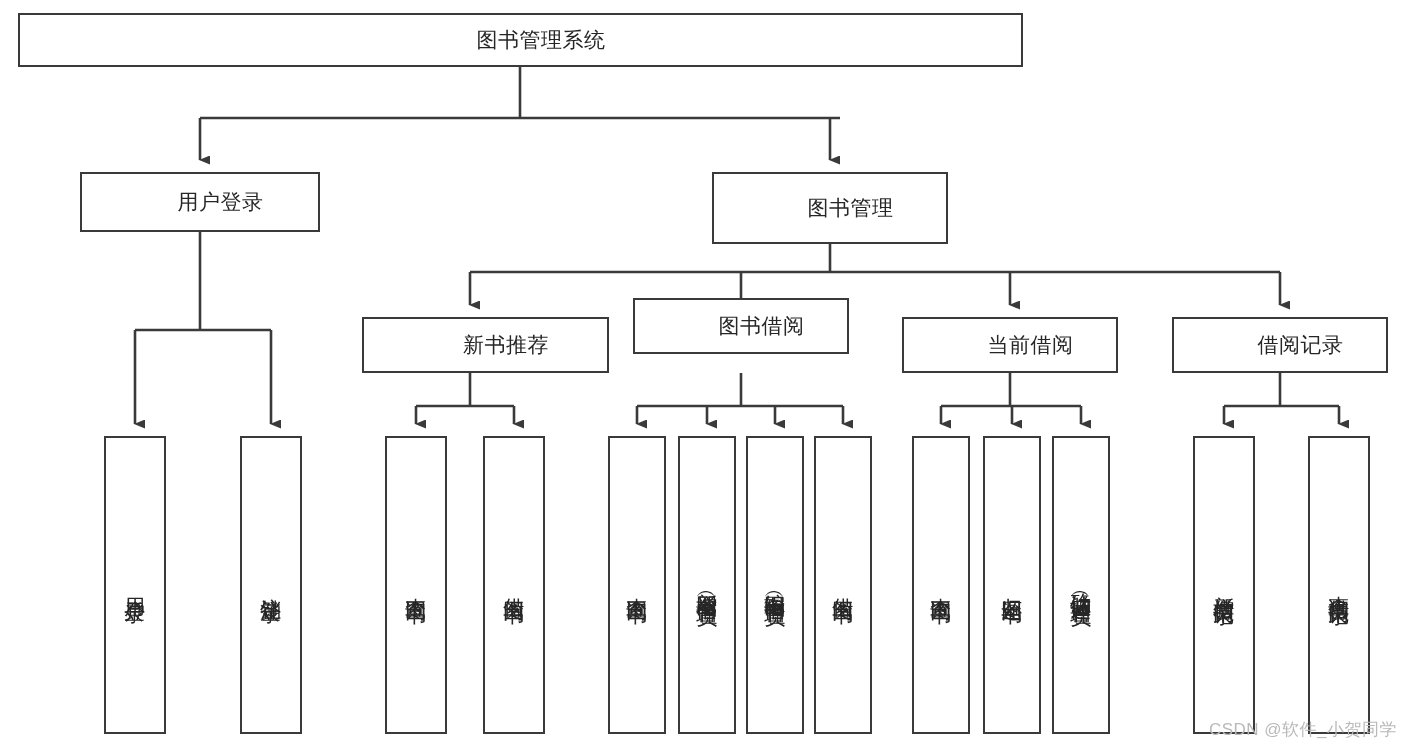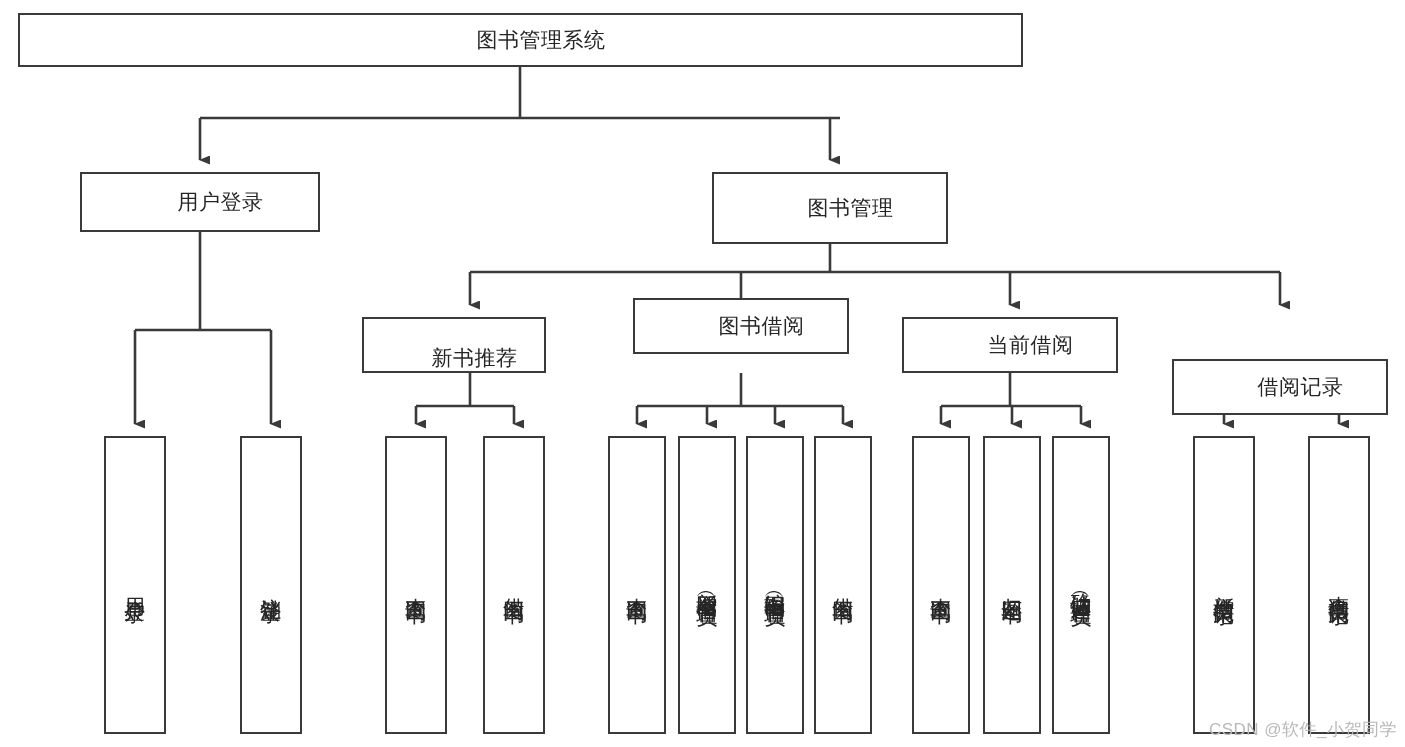--- a/index.html
+++ b/index.html
@@ -127,30 +127,30 @@
     <span>图书管理系统</span>
   </div>
 
   <div class="node node-h" style="left:80px; top:172px; width:240px; height:60px;">
     <span>用户登录</span>
   </div>
   <div class="node node-h" style="left:712px; top:172px; width:236px; height:72px;">
     <span>图书管理</span>
   </div>
 
-  <div class="node node-h" style="left:362px; top:317px; width:184px; height:56px;align-items:flex-end;">
+  <div class="node node-h" style="left:362px; top:317px; width:247px; height:56px;">
     <span>新书推荐</span>
   </div>
   <div class="node node-h" style="left:633px; top:298px; width:216px; height:56px;align-items:center;">
     <span>图书借阅</span>
   </div>
   <div class="node node-h" style="left:902px; top:317px; width:216px; height:56px;">
     <span>当前借阅</span>
   </div>
-  <div class="node node-h" style="left:1172px; top:317px; width:216px; height:56px;margin-top:42px;">
+  <div class="node node-h" style="left:1172px; top:317px; width:216px; height:56px;">
     <span>借阅记录</span>
   </div>
 
   <div class="node node-v" style="left:104px; top:436px; width:62px; height:298px;">
     <span class="vtext">用户登录</span>
   </div>
   <div class="node node-v" style="left:240px; top:436px; width:62px; height:298px;">
     <span class="vtext">注销登录</span>
   </div>
 

